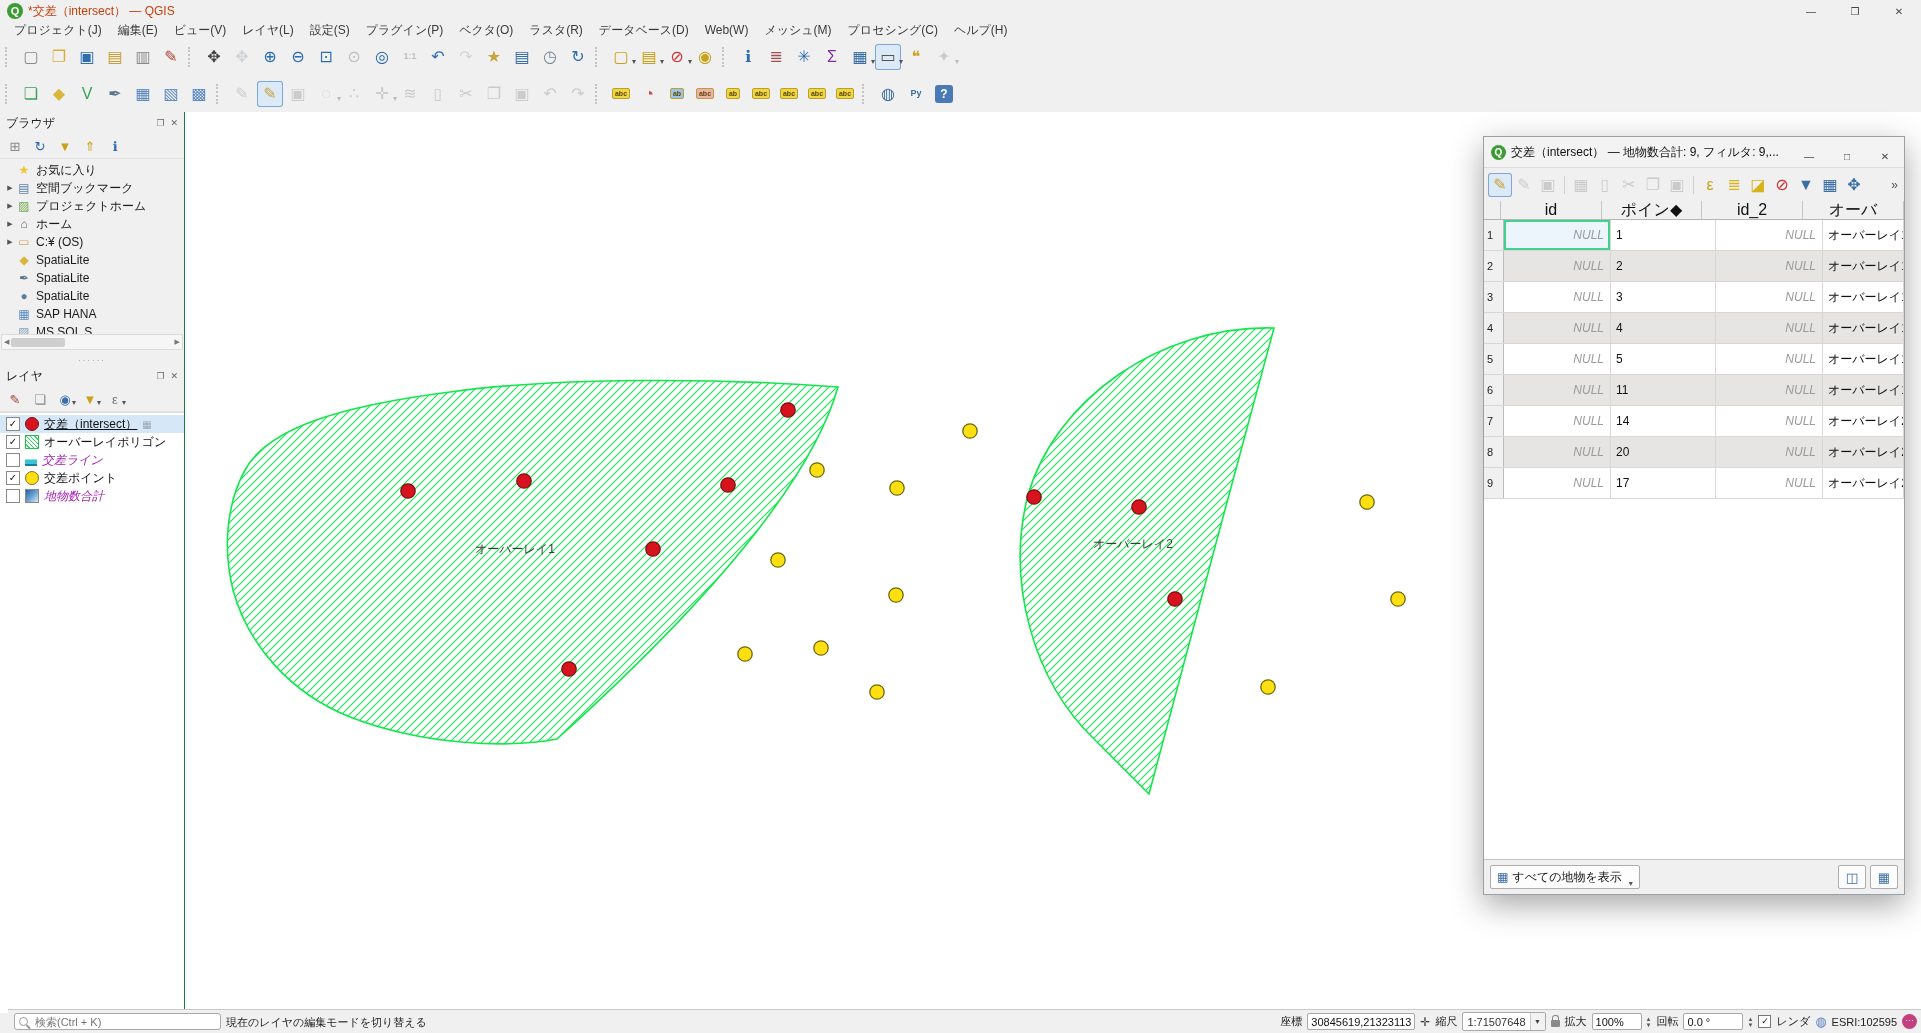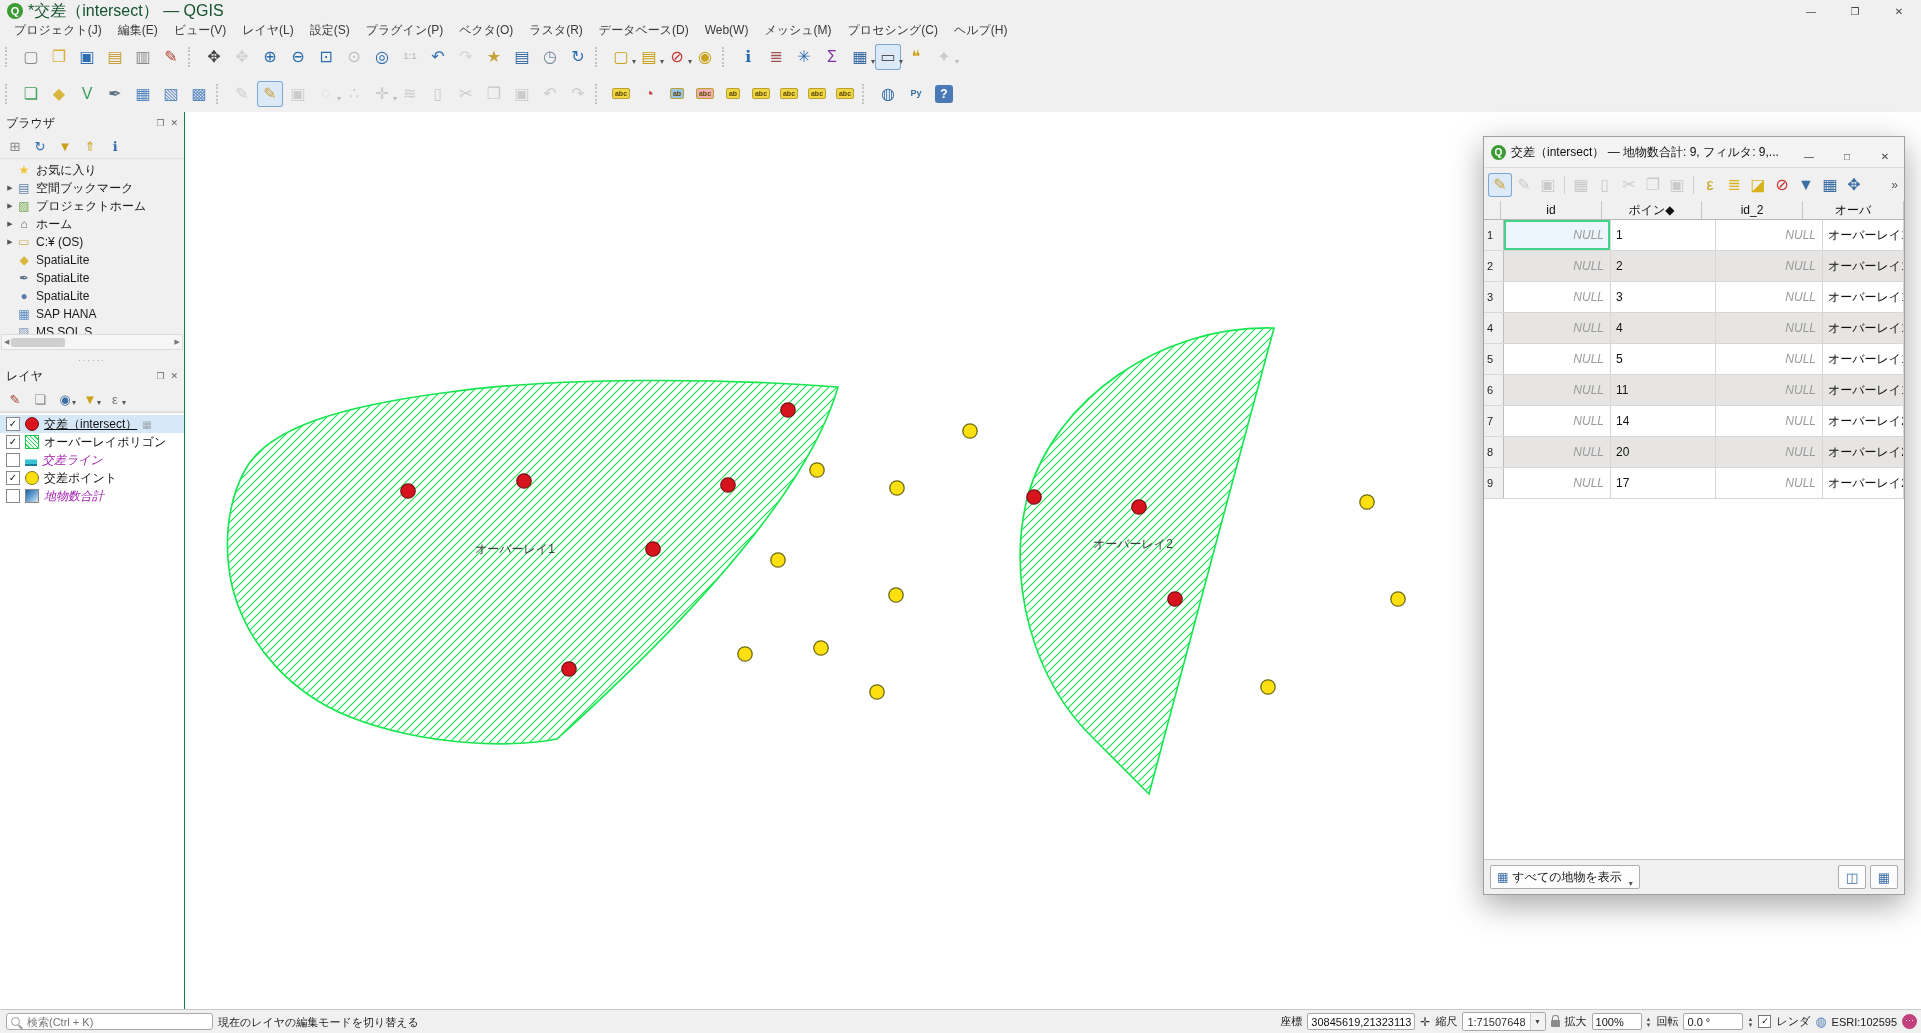--- a/index.html
+++ b/index.html
@@ -3,21 +3,21 @@
 <meta charset="utf-8">
 <style>
   html,body{margin:0;padding:0;overflow:hidden;}
   body{font-family:"Liberation Sans","DejaVu Sans",sans-serif;font-size:12px;color:#222;}
   .app{position:relative;width:1921px;height:1033px;background:#f0f0f0;overflow:hidden;}
 
   
   .titlebar{position:absolute;top:0;left:0;right:0;height:22px;background:#f0f0f0;display:flex;align-items:center;}
   .app-icon{width:16px;height:16px;margin:0 5px 0 7px;border-radius:50%;background:#3d9b35;color:#fff;
     font-weight:bold;font-size:11px;display:flex;align-items:center;justify-content:center;}
-  .title{font-size:16px;color:#14532d;}
+  .title{font-size:12px;color:#c2410c;}
   .win-controls{margin-left:auto;display:flex;height:22px;}
   .win-btn{width:44px;height:22px;display:flex;align-items:center;justify-content:center;font-size:10px;color:#444;}
 
   
   .menubar{position:absolute;top:22px;left:0;right:0;height:16px;display:flex;align-items:center;padding-left:6px;background:#f0f0f0;}
   .menu-item{padding:0 8px;font-size:12px;color:#3a3a3a;white-space:nowrap;}
 
   
   .toolbar{position:absolute;left:0;right:0;display:flex;align-items:center;background:#f0f0f0;border-bottom:1px solid #e0e0e0;padding-left:2px;}
   #tb1{top:38px;height:37px;}
@@ -64,21 +64,21 @@
   .l-label{font-size:12px;color:#111;}
   .l-label.it{font-style:italic;color:#a21caf;}
   .l-label.ed{text-decoration:underline;font-weight:normal;}
   .badge{margin-left:5px;font-size:10px;color:#9aa4ad;}
 
   
   .canvas{position:absolute;top:112px;left:185px;right:0;bottom:23px;background:#fff;}
   #map-svg{position:absolute;top:0;left:0;}
 
   
-  .statusbar{position:absolute;left:0;right:0;bottom:0;height:23px;background:#f0f0f0;border-top:1px solid #c9c9c9;display:flex;align-items:center;font-size:11px;color:#333;text-decoration:underline;}
+  .statusbar{position:absolute;left:8px;right:0;bottom:0;height:23px;background:#f0f0f0;border-top:1px solid #c9c9c9;display:flex;align-items:center;font-size:11px;color:#333;text-decoration:underline;}
   .search-box{position:absolute;left:6px;top:3px;width:197px;height:15px;border:1px solid #a9a9a9;border-radius:3px;background:#fff;display:flex;align-items:center;padding:0 4px;}
   .mag{width:7px;height:7px;border:1.5px solid #999;border-radius:50%;position:relative;flex:none;margin-right:5px;}
   .mag::after{content:"";position:absolute;width:5px;height:1.5px;background:#999;transform:rotate(45deg);right:-4px;bottom:-2px;}
   .search-box input{border:none;outline:none;width:100%;font-size:11px;color:#888;background:transparent;font-family:inherit;}
   .sb-msg{position:absolute;left:218px;top:5px;font-size:11px;color:#222;}
   .sb-right{position:absolute;right:4px;top:0;height:23px;display:flex;align-items:center;gap:5px;}
   .sb-label{color:#222;}
   .sb-input{height:15px;border:1px solid #a9a9a9;border-radius:2px;background:#fff;font-size:11px;color:#111;padding:0 3px;font-family:inherit;}
   .sb-combo{display:flex;align-items:center;height:17px;border:1px solid #a9a9a9;border-radius:2px;background:#fff;}
   .sb-combo .cv{padding:0 4px;font-size:11px;}
@@ -96,21 +96,21 @@
   .aw-title{height:30px;display:flex;align-items:center;background:#f3f3f3;border-bottom:1px solid #dcdcdc;}
   .aw-title .app-icon{width:15px;height:15px;font-size:10px;}
   .aw-title .t{font-size:12px;color:#111;white-space:nowrap;overflow:hidden;}
   .aw-title .win-controls .win-btn{width:38px;height:30px;}
   .aw-toolbar{height:33px;display:flex;align-items:center;padding-left:4px;border-bottom:1px solid #d5d5d5;}
   .aw-toolbar .tb-btn{width:24px;height:24px;margin:0;}
   .aw-sep{width:1px;height:18px;background:#cfcfcf;margin:0 4px;}
   .aw-more{margin-left:auto;margin-right:6px;color:#555;font-size:12px;}
   .aw-grid{position:absolute;top:64px;left:0;right:0;bottom:34px;background:#fff;overflow:hidden;font-size:12px;}
   .ag-header{display:flex;height:18px;background:#f0f0f0;border-bottom:1px solid #b5b5b5;}
-  .hc{display:flex;align-items:center;justify-content:center;border-right:1px solid #c6c6c6;font-size:12px;color:#111;}
+  .hc{display:flex;align-items:center;justify-content:center;border-right:1px solid #c6c6c6;font-size:16px;color:#111;}
   .w0{width:16px;flex:none;}.w1{width:100px;flex:none;}.w2{width:99px;flex:none;}.w3{width:100px;flex:none;}.w4{flex:1;}
   .ag-row{display:flex;height:30px;border-bottom:1px solid #d8d7d6;background:#fff;}
   .ag-row.even{background:#e6e5e3;}
   .gc{background:#f0f0f0;border-right:1px solid #bdbdbd;font-size:11px;color:#222;display:flex;align-items:center;padding-left:3px;}
   .cell{display:flex;align-items:center;border-right:1px solid #d8d7d6;overflow:hidden;white-space:nowrap;}
   .cell.null{justify-content:flex-end;padding-right:6px;font-style:italic;color:#9b9b9b;}
   .cell.val{padding-left:5px;color:#111;}
   .cell.selcell{box-shadow:inset 0 0 0 2px #44d18c;background:#ecf5fc;}
   .aw-footer{position:absolute;left:0;right:0;bottom:0;height:34px;background:#f0f0f0;border-top:1px solid #c6c6c6;display:flex;align-items:center;padding:0 6px;}
   .ff-btn{height:22px;display:flex;align-items:center;gap:4px;background:#fdfdfd;border:1px solid #adadad;border-radius:2px;padding:0 6px;font-size:12px;color:#111;}

